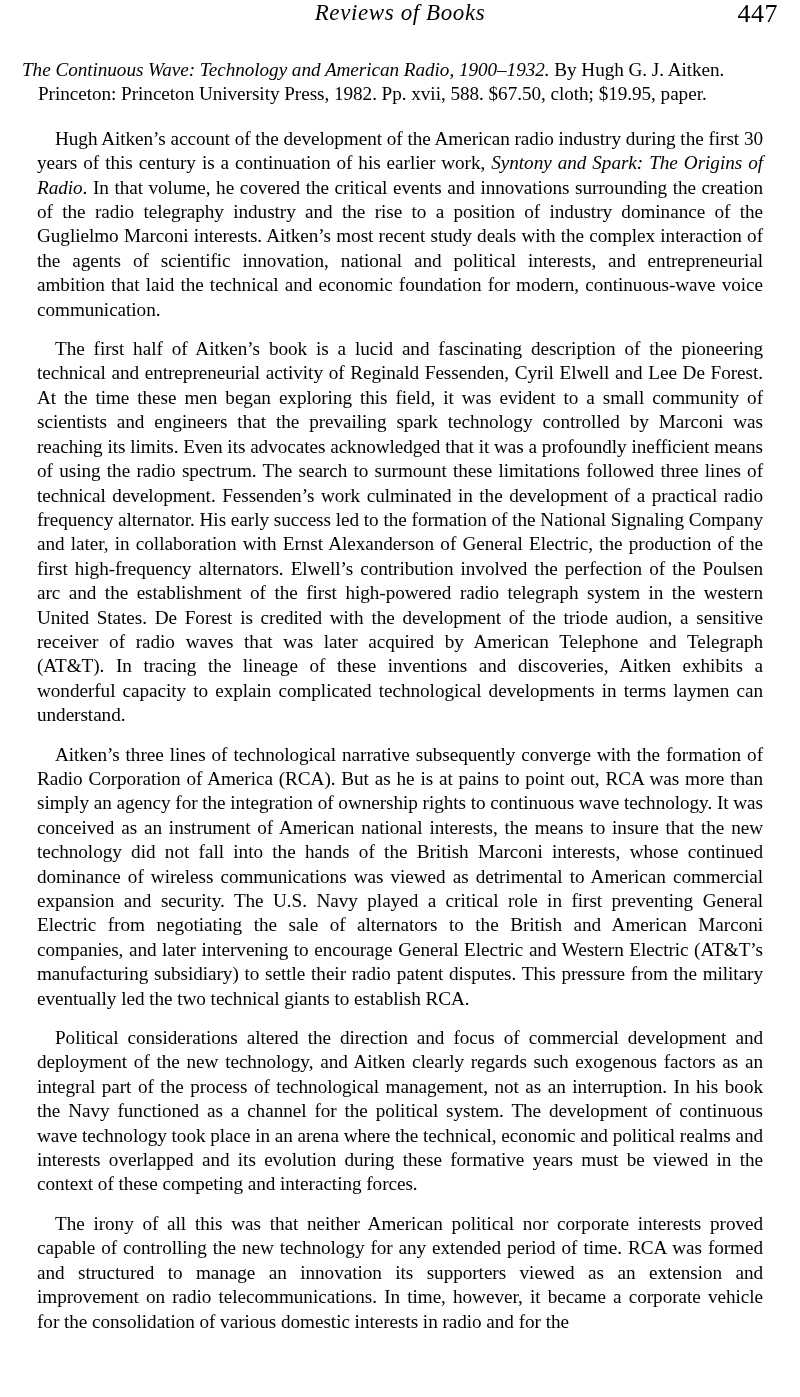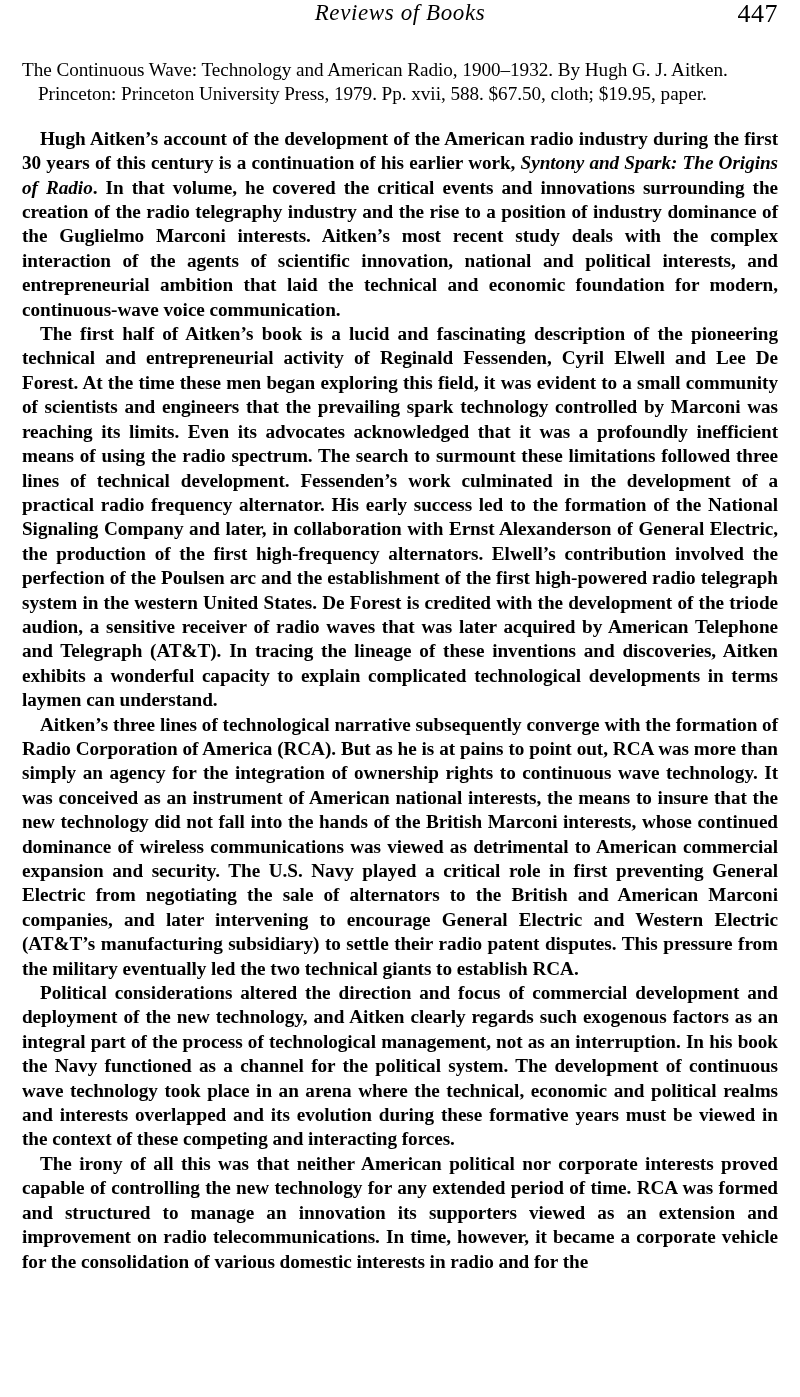--- a/index.html
+++ b/index.html
@@ -63,33 +63,33 @@
   .citation {
     font-size: 19.2px;
     line-height: 24.4px;
     text-align: left;
     padding-left: 16px;
     text-indent: -16px;
     margin: 0 0 20px 0;
     letter-spacing: -0.05px;
   }
   .citation .ital {
+    font-style: italic;
   }
 
   
   p.para {
     font-size: 19.2px;
     line-height: 24.4px;
     text-align: justify;
     text-justify: inter-word;
-    margin: 0;
+    margin: 15px;
     text-indent: 18px;
     letter-spacing: -0.05px;
     hyphens: none;
-    font-weight: bold;
   }
   p.para .ital {
     font-style: italic;
   }
   p.para.last {
     
   }
 
   
   .scan-tint {
@@ -105,21 +105,21 @@
 <div class="page">
 
   <div class="running-head">
     <div class="rh-title">Reviews of Books</div>
     <div class="rh-folio">447</div>
   </div>
 
   <div class="column">
 
     <div class="citation">
-      <span class="ital">The Continuous Wave: Technology and American Radio, 1900–1932.</span><span> By Hugh G. J. Aitken. Princeton: Princeton University Press, 1979. Pp. xvii, 588. $67.50, cloth; $19.95, paper.</span>
+      <span class="ital">The Continuous Wave: Technology and American Radio, 1900–1932.</span><span> By Hugh G. J. Aitken. Princeton: Princeton University Press, 1982. Pp. xvii, 588. $67.50, cloth; $19.95, paper.</span>
     </div>
 
     <div id="body-host">
         <p class="para"><span>Hugh Aitken’s account of the development of the American radio industry during the first 30 years of this century is a continuation of his earlier work, </span><span class="ital">Syntony and Spark: The Origins of Radio</span><span>. In that volume, he covered the critical events and innovations surrounding the creation of the radio telegraphy industry and the rise to a position of industry dominance of the Guglielmo Marconi interests. Aitken’s most recent study deals with the complex interaction of the agents of scientific innovation, national and political interests, and entrepreneurial ambition that laid the technical and economic foundation for modern, continuous-wave voice communication.</span></p>
         <p class="para"><span>The first half of Aitken’s book is a lucid and fascinating description of the pioneering technical and entrepreneurial activity of Reginald Fessenden, Cyril Elwell and Lee De Forest. At the time these men began exploring this field, it was evident to a small community of scientists and engineers that the prevailing spark technology controlled by Marconi was reaching its limits. Even its advocates acknowledged that it was a profoundly inefficient means of using the radio spectrum. The search to surmount these limitations followed three lines of technical development. Fessenden’s work culminated in the development of a practical radio frequency alternator. His early success led to the formation of the National Signaling Company and later, in collaboration with Ernst Alexanderson of General Electric, the production of the first high-frequency alternators. Elwell’s contribution involved the perfection of the Poulsen arc and the establishment of the first high-powered radio telegraph system in the western United States. De Forest is credited with the development of the triode audion, a sensitive receiver of radio waves that was later acquired by American Telephone and Telegraph (AT&amp;T). In tracing the lineage of these inventions and discoveries, Aitken exhibits a wonderful capacity to explain complicated technological developments in terms laymen can understand.</span></p>
         <p class="para"><span>Aitken’s three lines of technological narrative subsequently converge with the formation of Radio Corporation of America (RCA). But as he is at pains to point out, RCA was more than simply an agency for the integration of ownership rights to continuous wave technology. It was conceived as an instrument of American national interests, the means to insure that the new technology did not fall into the hands of the British Marconi interests, whose continued dominance of wireless communications was viewed as detrimental to American commercial expansion and security. The U.S. Navy played a critical role in first preventing General Electric from negotiating the sale of alternators to the British and American Marconi companies, and later intervening to encourage General Electric and Western Electric (AT&amp;T’s manufacturing subsidiary) to settle their radio patent disputes. This pressure from the military eventually led the two technical giants to establish RCA.</span></p>
         <p class="para"><span>Political considerations altered the direction and focus of commercial development and deployment of the new technology, and Aitken clearly regards such exogenous factors as an integral part of the process of technological management, not as an interruption. In his book the Navy functioned as a channel for the political system. The development of continuous wave technology took place in an arena where the technical, economic and political realms and interests overlapped and its evolution during these formative years must be viewed in the context of these competing and interacting forces.</span></p>
         <p class="para last"><span>The irony of all this was that neither American political nor corporate interests proved capable of controlling the new technology for any extended period of time. RCA was formed and structured to manage an innovation its supporters viewed as an extension and improvement on radio telecommunications. In time, however, it became a corporate vehicle for the consolidation of various domestic interests in radio and for the</span></p>
       </div>
 

